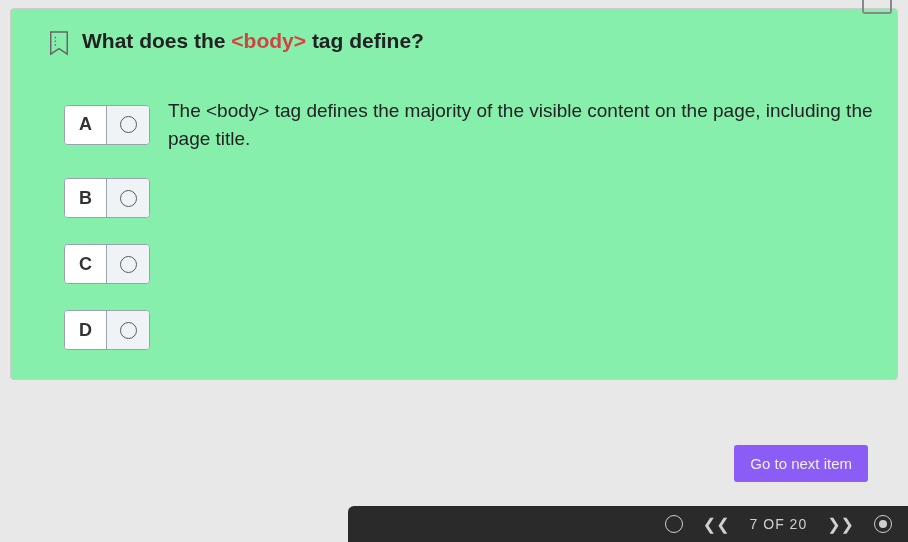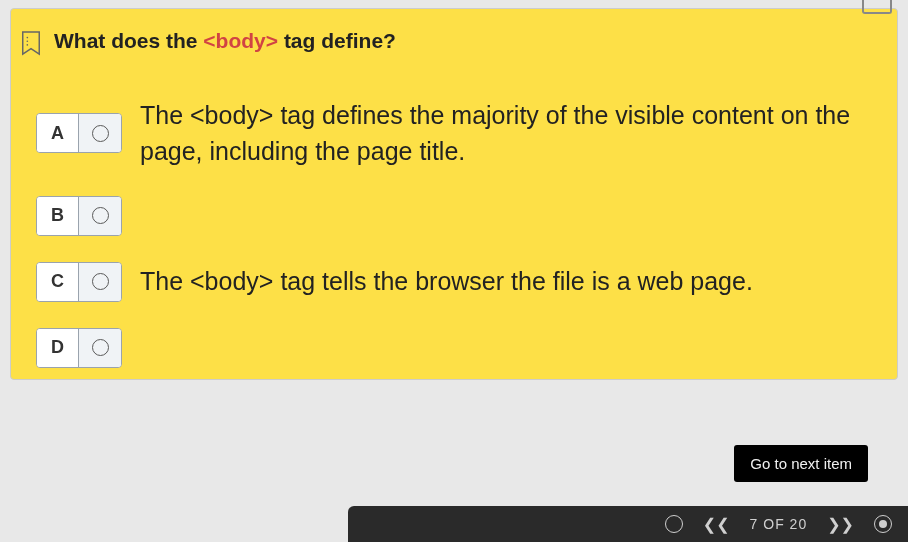--- a/index.html
+++ b/index.html
@@ -5,25 +5,25 @@
     * { box-sizing: border-box; margin: 0; padding: 0; }
     body {
       font-family: Arial, Helvetica, sans-serif;
       background: #e8e8e8;
       width: 908px;
       height: 542px;
       overflow: hidden;
       position: relative;
     }
     .container {
-      background: #fde047;
+      background: #86efac;
       border: 1px solid #ccc;
       border-radius: 4px;
       margin: 8px 10px;
-      padding: 20px 24px 40px 9px;
+      padding: 20px 24px 40px 37px;
       height: 372px;
     }
     .question-row {
       display: flex;
       align-items: flex-start;
       gap: 12px;
       margin-bottom: 40px;
     }
     .bookmark-icon {
       width: 22px;
@@ -78,29 +78,29 @@
       justify-content: center;
       background: #f0f3f6;
     }
     .radio-circle {
       width: 17px;
       height: 17px;
       border: 1.8px solid #5a5a5a;
       border-radius: 50%;
     }
     .option-text {
-      font-size: 25px;
+      font-size: 19px;
       color: #222;
       line-height: 1.45;
     }
     .next-btn {
       position: absolute;
       right: 40px;
       bottom: 60px;
-      background: #000000;
+      background: #8b5cf6;
       color: #f0f0f0;
       padding: 10px 16px;
       font-size: 15px;
       border-radius: 3px;
       cursor: pointer;
     }
     .footer-bar {
       position: absolute;
       bottom: 0;
       right: 0;
@@ -183,21 +183,20 @@
       </div>
     </div>
 
     <div class="option">
       <div class="choice-btn">
         <div class="choice-letter">C</div>
         <div class="choice-radio">
             <div class="radio-circle"></div>
           </div>
       </div>
-      <div class="option-text">The &lt;body&gt; tag tells the browser the file is a web page.</div>
     </div>
 
     <div class="option">
       <div class="choice-btn">
         <div class="choice-letter">D</div>
         <div class="choice-radio">
             <div class="radio-circle"></div>
           </div>
       </div>
     </div>

